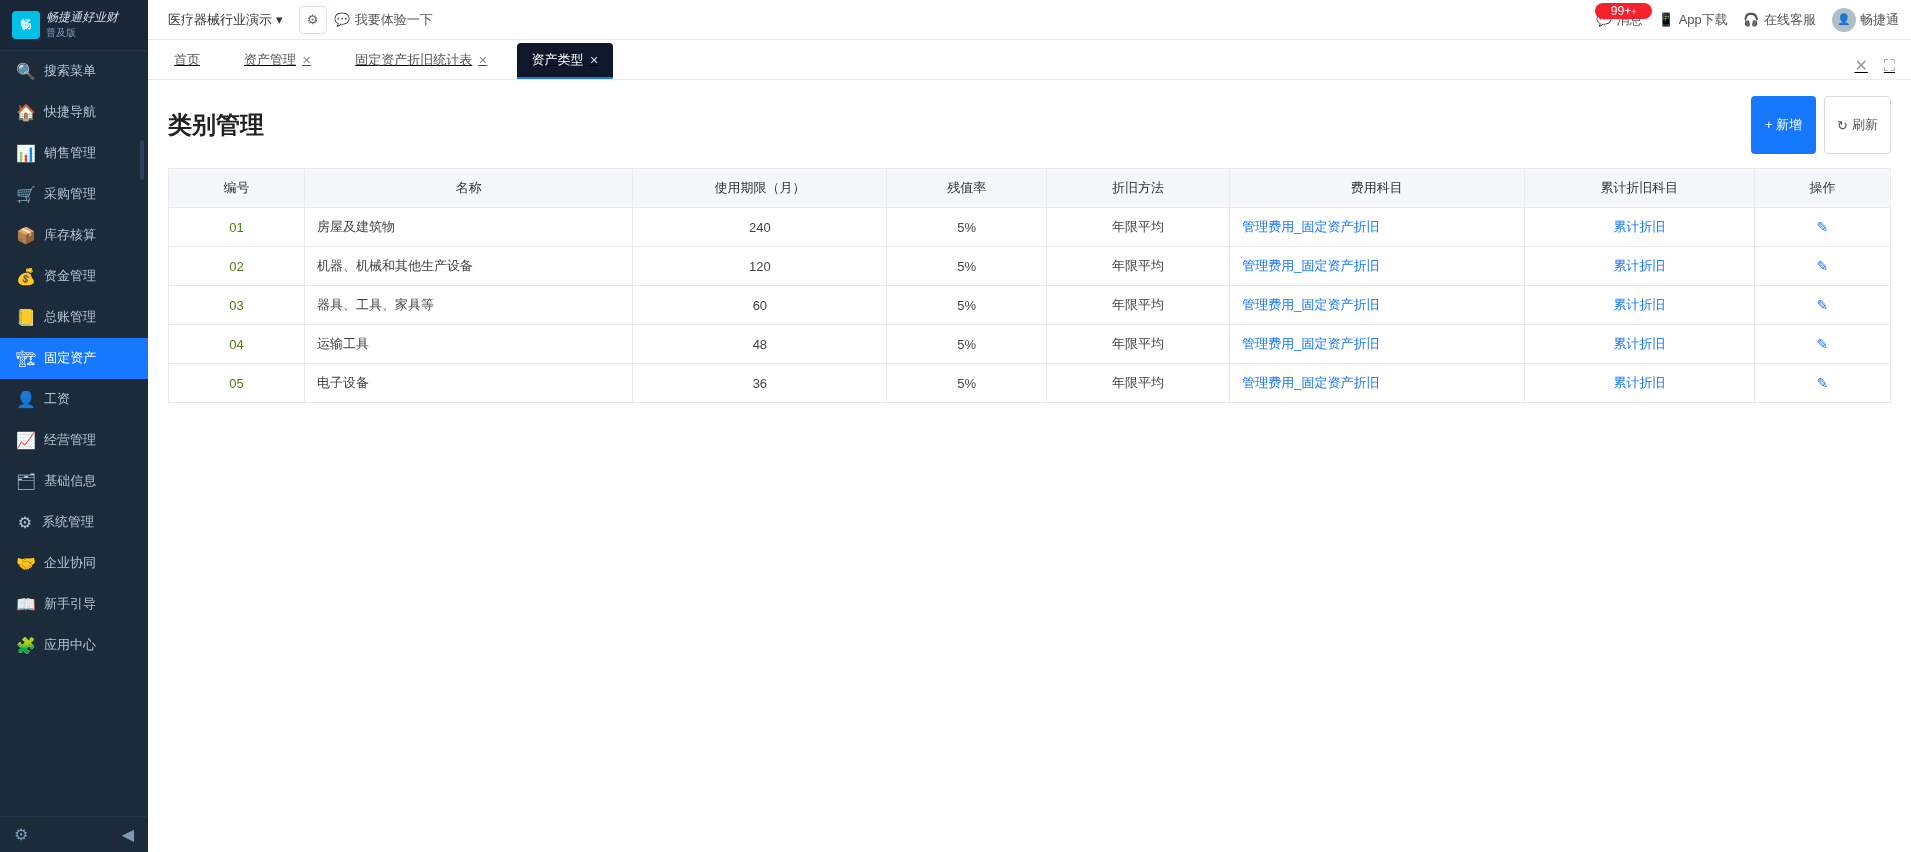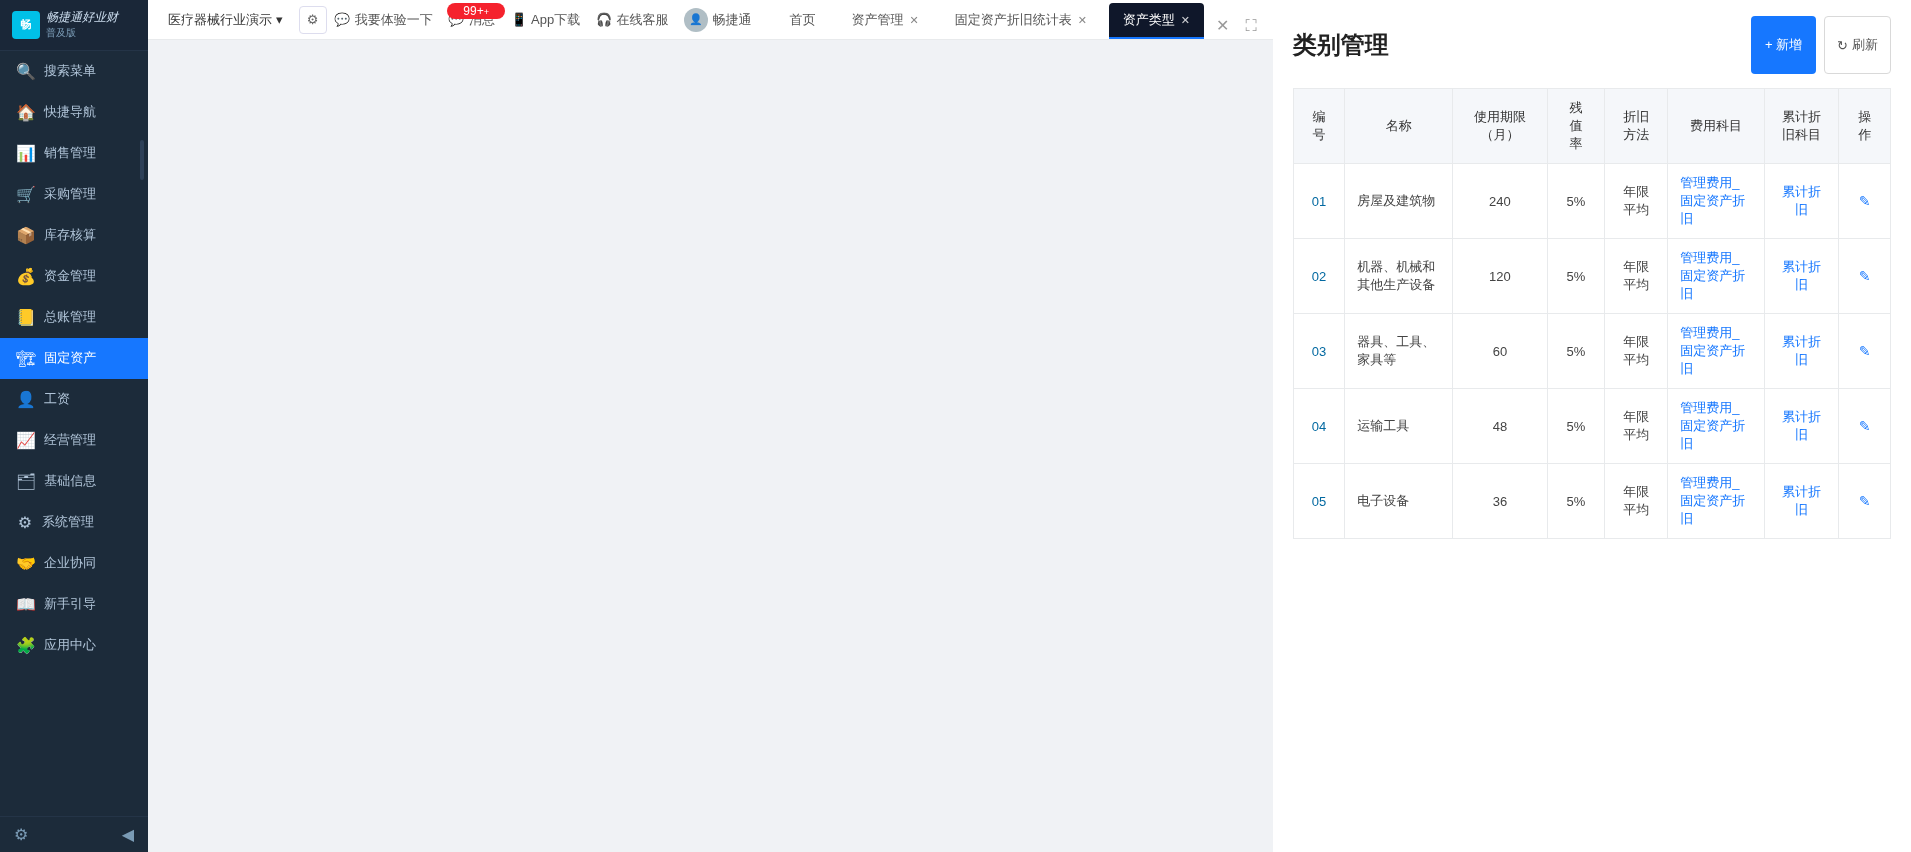--- a/index.html
+++ b/index.html
@@ -65,21 +65,21 @@
     .sidebar-bottom-icon { color: #7a9bb5; font-size: 16px; cursor: pointer; }
     .sidebar-scrollbar-thumb {
       width: 4px;
       height: 40px;
       background: #2e4057;
       border-radius: 2px;
       margin-top: 100px;
     }
 
     
-    .main { flex: 1; display: flex; flex-direction: row; height: 100%; overflow: hidden; }
+    .main { flex: 1; display: flex; flex-direction: column; height: 100%; overflow: hidden; }
 
     
     .topbar {
       height: 40px;
       background: #fff;
       border-bottom: 1px solid #e8eaec;
       display: flex;
       align-items: center;
       padding: 0 12px;
       gap: 8px;
@@ -153,22 +153,23 @@
     }
 
     
     .tabbar {
       height: 40px;
       background: #fff;
       border-bottom: 1px solid #e8eaec;
       display: flex;
       align-items: flex-end;
       padding: 0 12px;
-      gap: 8px;
+      gap: 16px;
       position: relative;
+      text-decoration: underline;
     }
     .tab {
       height: 36px;
       padding: 0 14px;
       display: flex;
       align-items: center;
       gap: 6px;
       font-size: 13px;
       color: #555;
       cursor: pointer;
@@ -250,31 +251,31 @@
     
     .data-table {
       width: 100%;
       border-collapse: collapse;
       font-size: 13px;
     }
     .data-table th {
       background: #f5f7fa;
       color: #333;
       font-weight: 500;
-      padding: 10px 16px;
+      padding: 10px 24px;
       border: 1px solid #e8eaec;
       text-align: center;
     }
     .data-table td {
       padding: 10px 12px;
       border: 1px solid #e8eaec;
       color: #444;
       text-align: center;
     }
-    .data-table td.col-code { color: #0369a1; }
+    .data-table td.col-code { color: #4d7c0f; }
     .data-table td.col-name { text-align: left; }
     .data-table td.col-expense { color: #1677ff; text-align: left; }
     .data-table td.col-accum { color: #1677ff; }
     .edit-icon { color: #1677ff; cursor: pointer; font-size: 14px; }
   </style>
 </head>
 <body>
 
 <nav class="sidebar">
   <div class="sidebar-logo">

